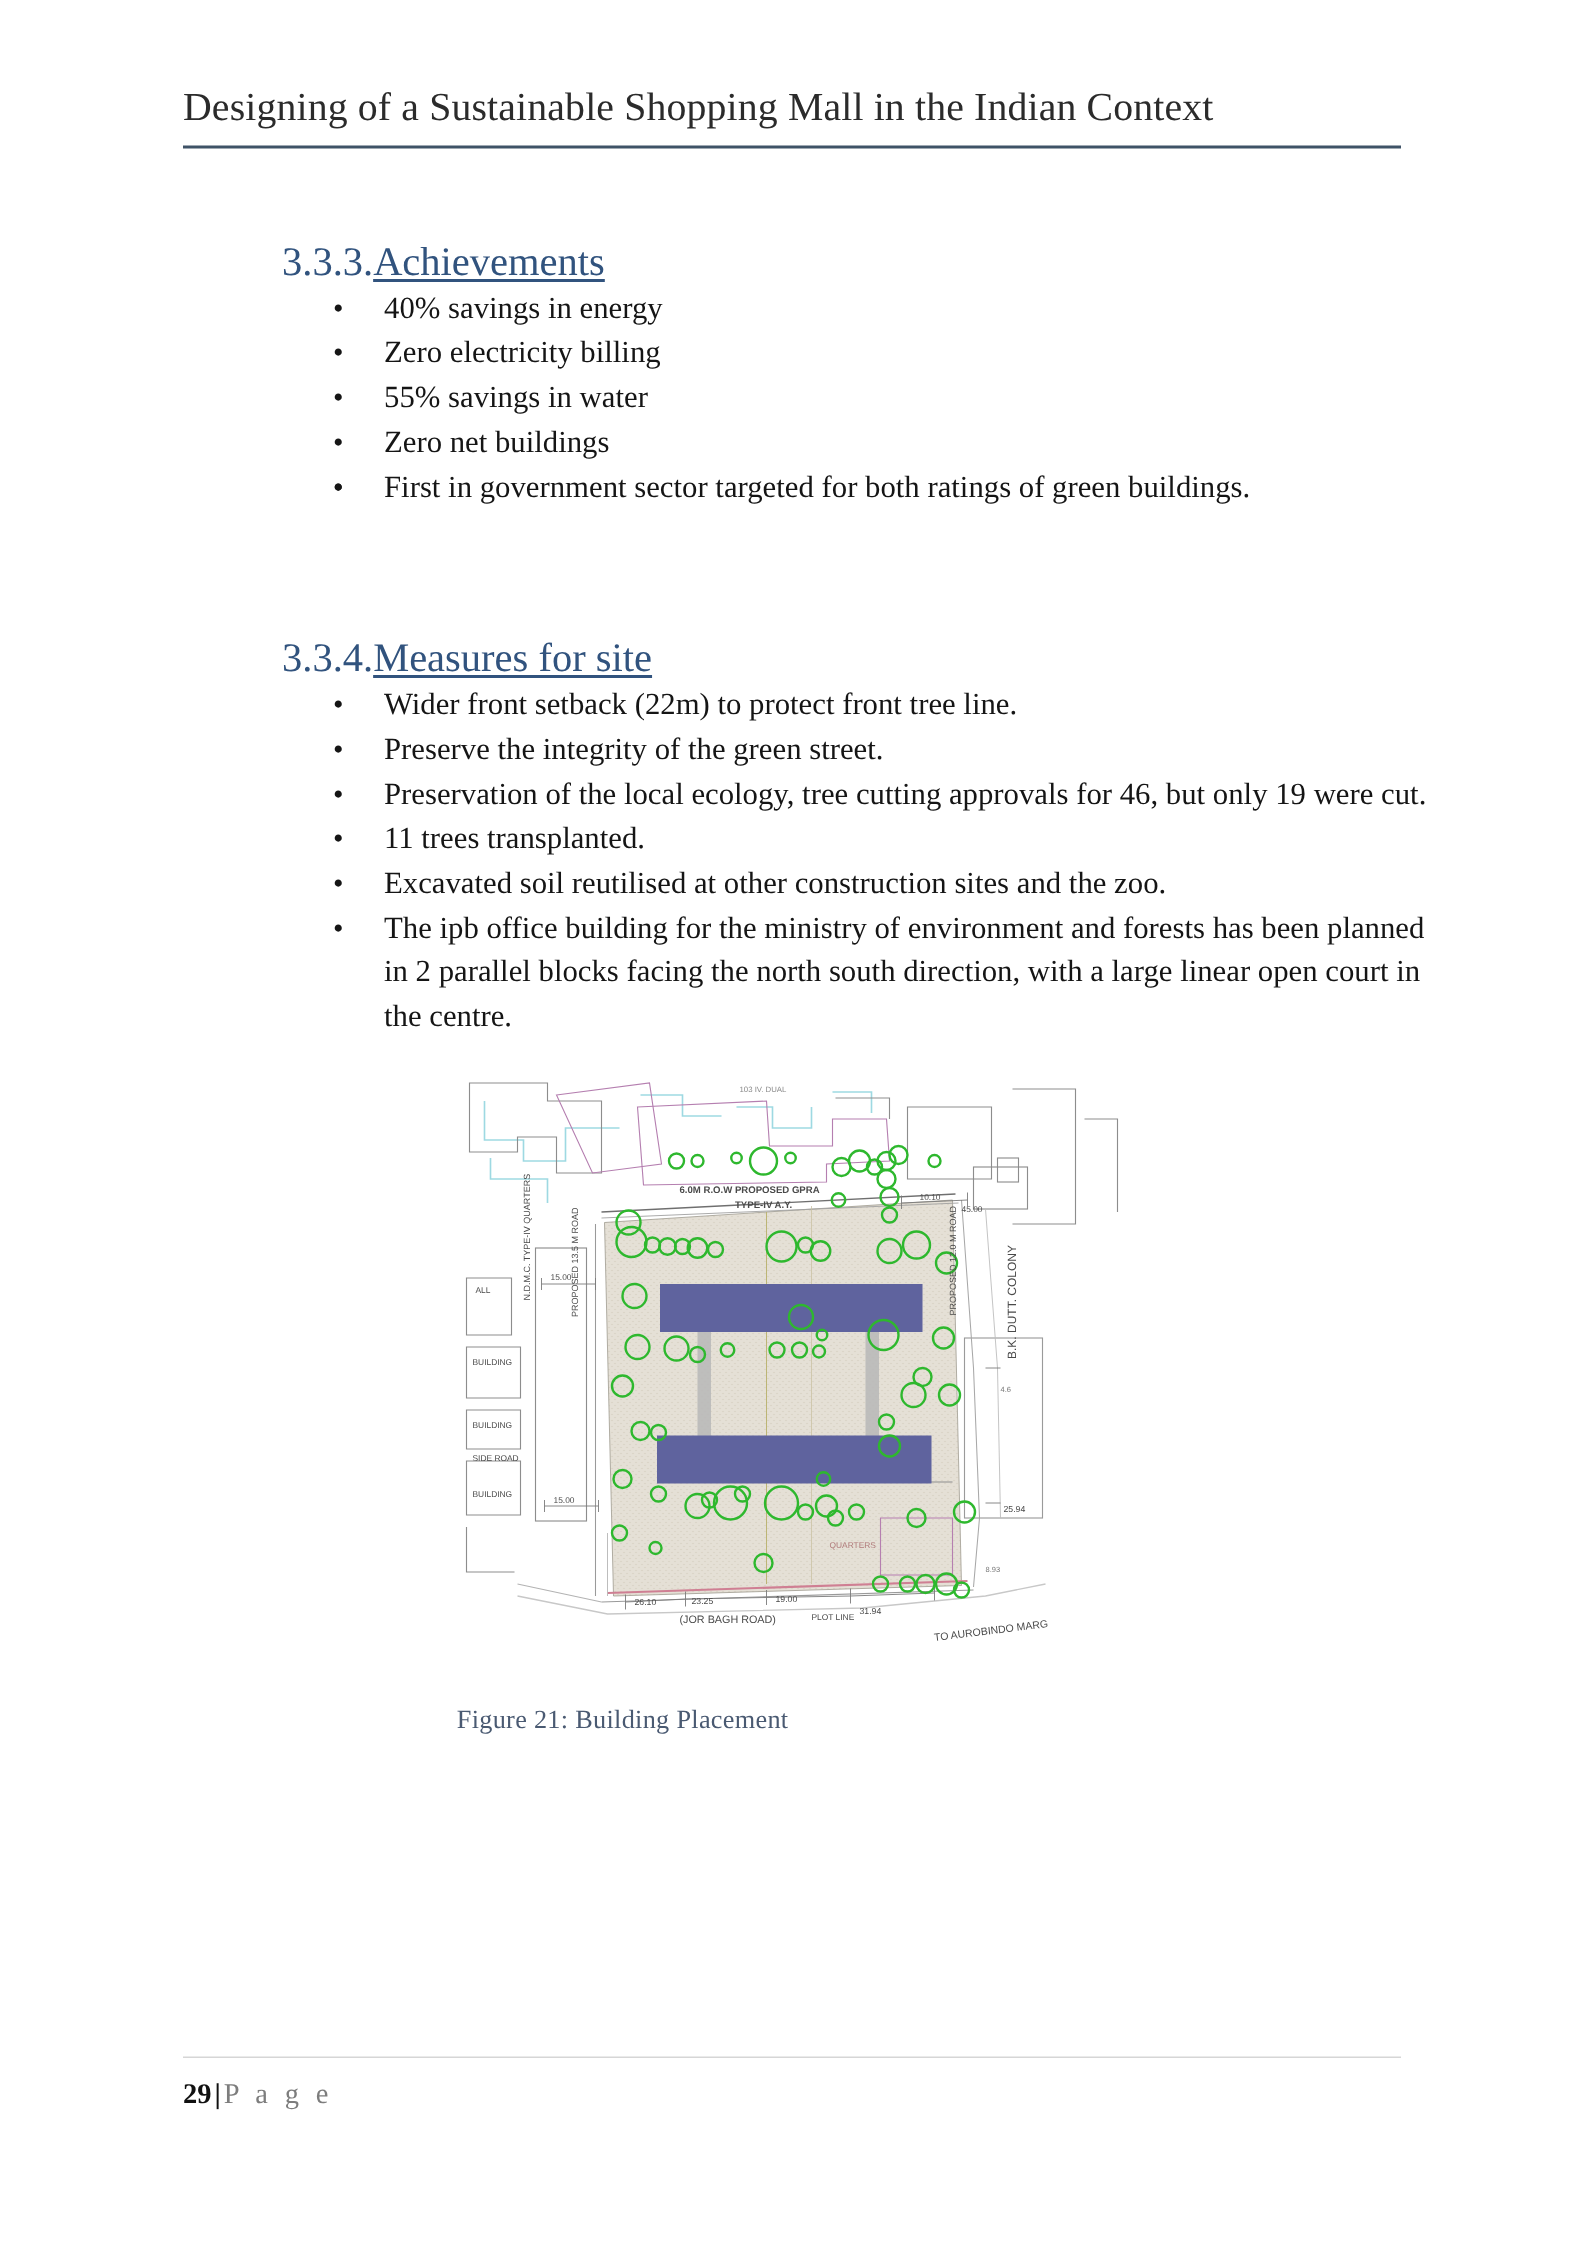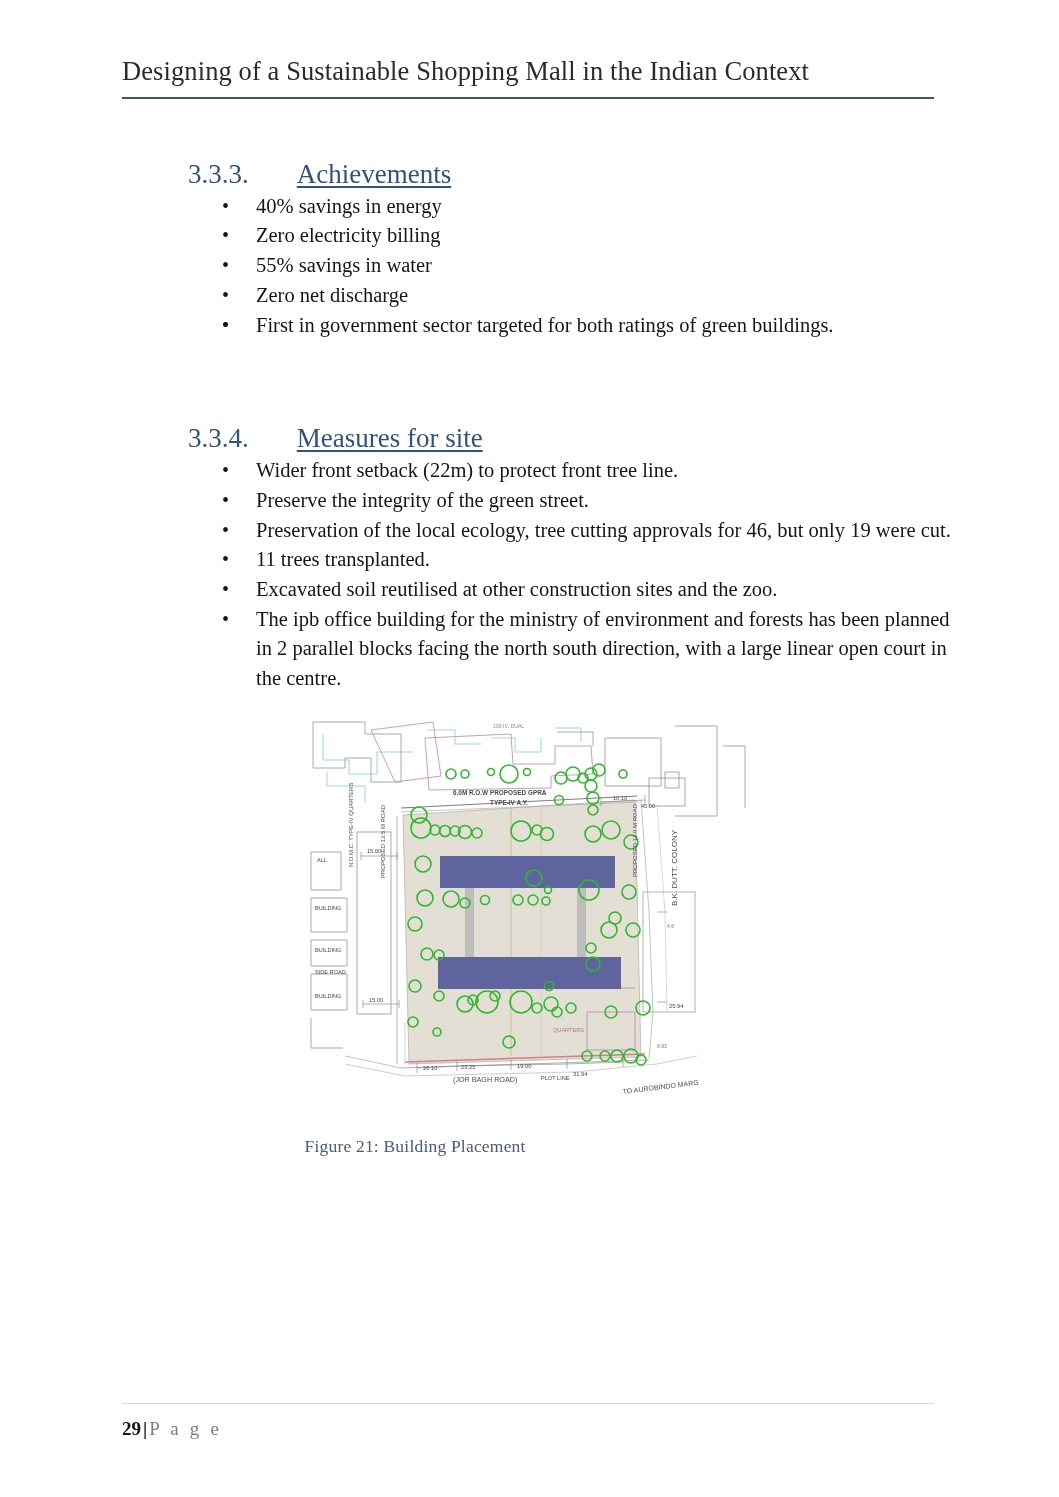--- a/index.html
+++ b/index.html
@@ -54,21 +54,21 @@
 
   .heading {
     margin: 0 0 0 188px;
     font-size: 27px;
     font-weight: 400;
     color: #31537e;
     line-height: 1.25;
     white-space: nowrap;
   }
   .heading .num { text-decoration: none; }
-  .heading .ttl { text-decoration: underline; text-underline-offset: 3px; margin-left: 48px; }
+  .heading .ttl { text-decoration: underline; text-underline-offset: 3px; }
 
   .h1-block { padding-top: 18px; }
   .h2-block { padding-top: 82px; }
 
   ul.bullets {
     margin: 0;
     padding: 0;
     list-style: none;
   }
   ul.bullets li {
@@ -116,21 +116,20 @@
     color: #4a5a72;
     letter-spacing: 0.2px;
   }
 
   
   .footer {
     position: absolute;
     left: 122px;
     top: 1371px;
     width: 812px;
-    margin-top: 32px;
   }
   .footer-rule {
     height: 1px;
     background: #d6d6d6;
     width: 100%;
   }
   .footer-text {
     margin-top: 14px;
     font-size: 19px;
     color: #7d7d7d;
@@ -161,21 +160,21 @@
 
   <div class="content">
 
     <div class="h1-block">
       <h2 class="heading"><span class="num">3.3.3.</span><span class="ttl">Achievements</span></h2>
 
       <ul class="bullets list-one">
         <li><span class="dot">•</span><span>40% savings in energy</span></li>
         <li><span class="dot">•</span><span>Zero electricity billing</span></li>
         <li><span class="dot">•</span><span>55% savings in water</span></li>
-        <li><span class="dot">•</span><span>Zero net discharge</span></li>
+        <li><span class="dot">•</span><span>Zero net buildings</span></li>
         <li><span class="dot">•</span></li>
         <li><span class="dot">•</span><span>First in government sector targeted for both ratings of green buildings.</span></li>
       </ul>
     </div>
 
     <div class="h2-block">
       <h2 class="heading"><span class="num">3.3.4.</span><span class="ttl">Measures for site</span></h2>
 
       <ul class="bullets list-two">
         <li><span class="dot">•</span><span>Wider front setback (22m) to protect front tree line.</span></li>

